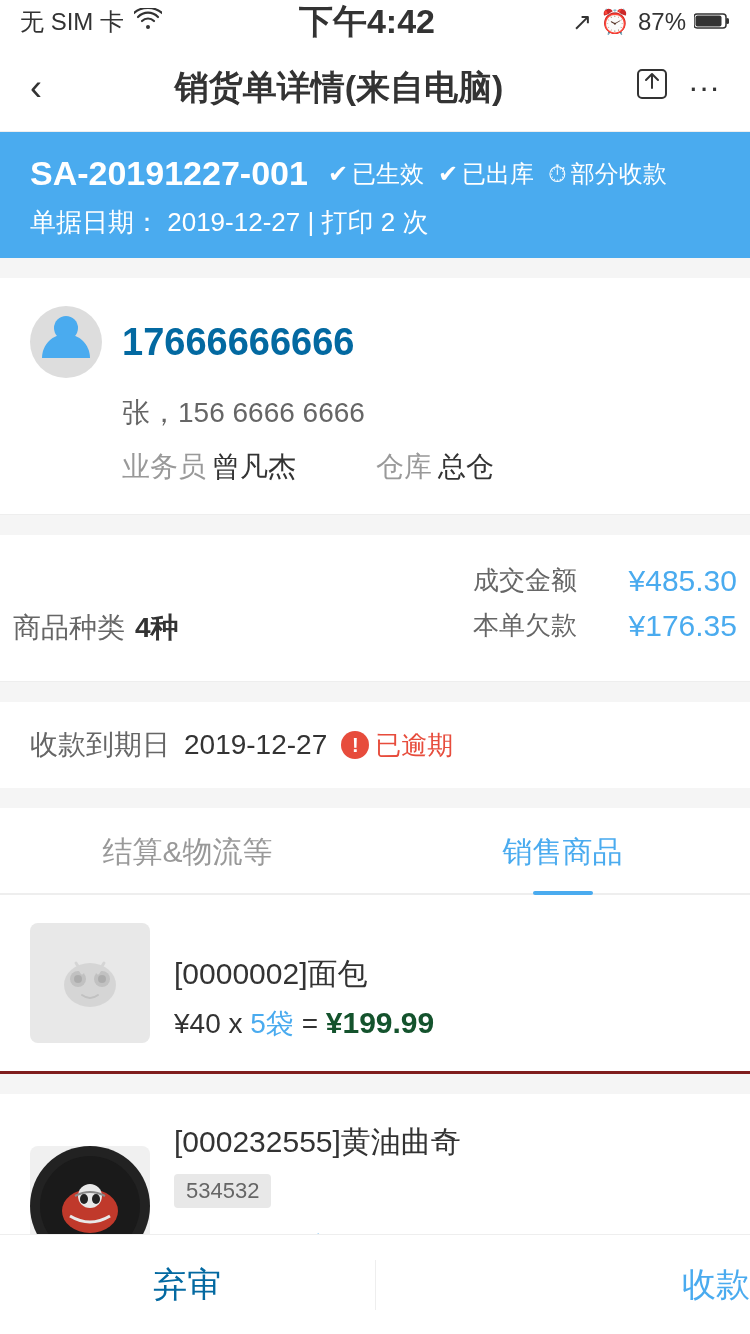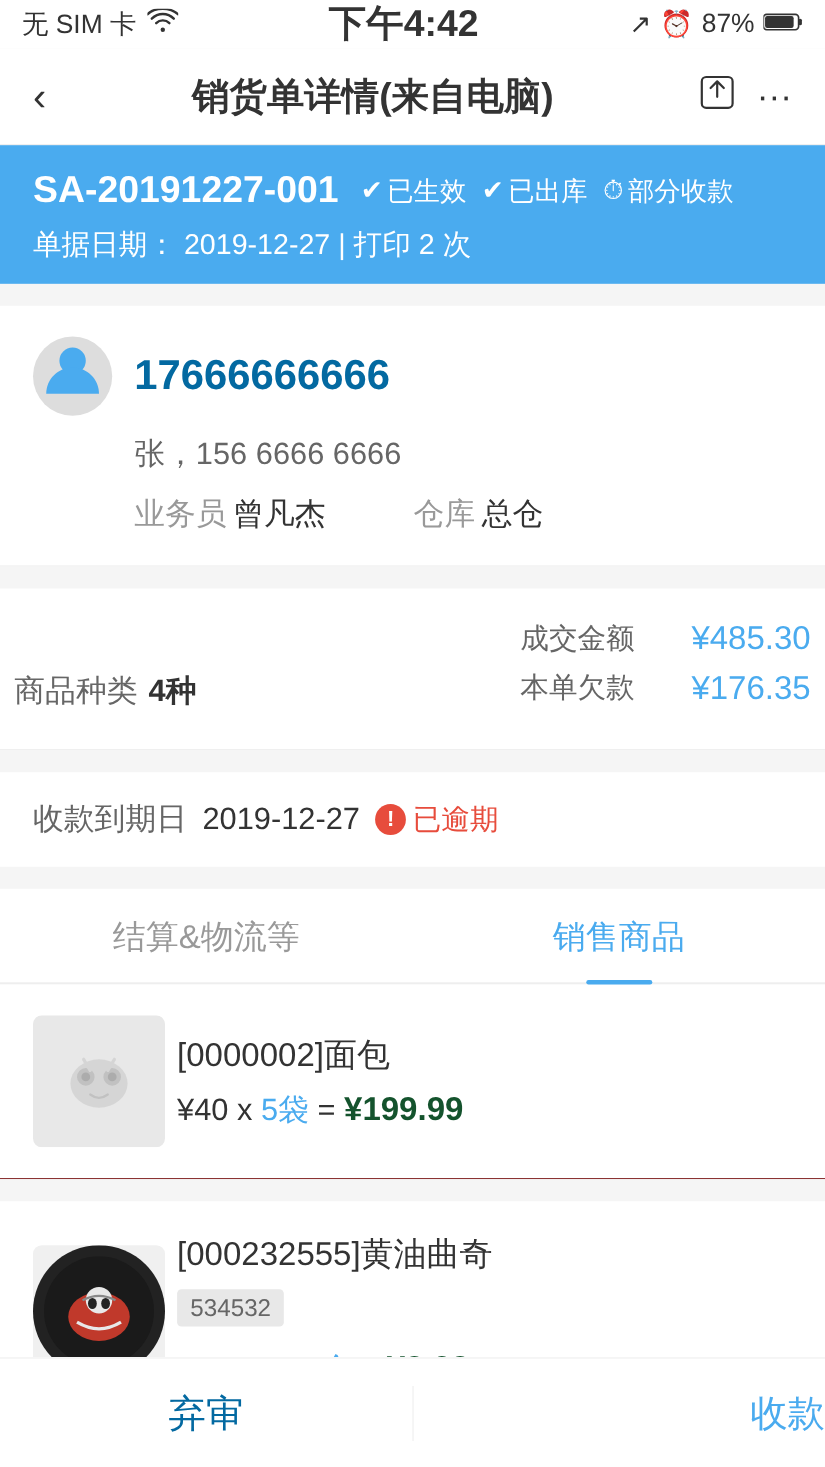--- a/index.html
+++ b/index.html
@@ -238,24 +238,24 @@
       height: 4px;
       background: #4AABEF;
       border-radius: 2px;
     }
     
     .product-list {
       background: #fff;
     }
     .product-item {
       display: flex;
-      align-items: center;
+      align-items: flex-end;
       padding: 28px 30px;
-      border-bottom: 1px solid #7f1d1d;
-      gap: 11px;
+      border-bottom: 3px solid #7f1d1d;
+      gap: 24px;
     }
     .product-thumb {
       width: 120px;
       height: 120px;
       border-radius: 8px;
       background: #f0f0f0;
       display: flex;
       align-items: center;
       justify-content: center;
       flex-shrink: 0;

